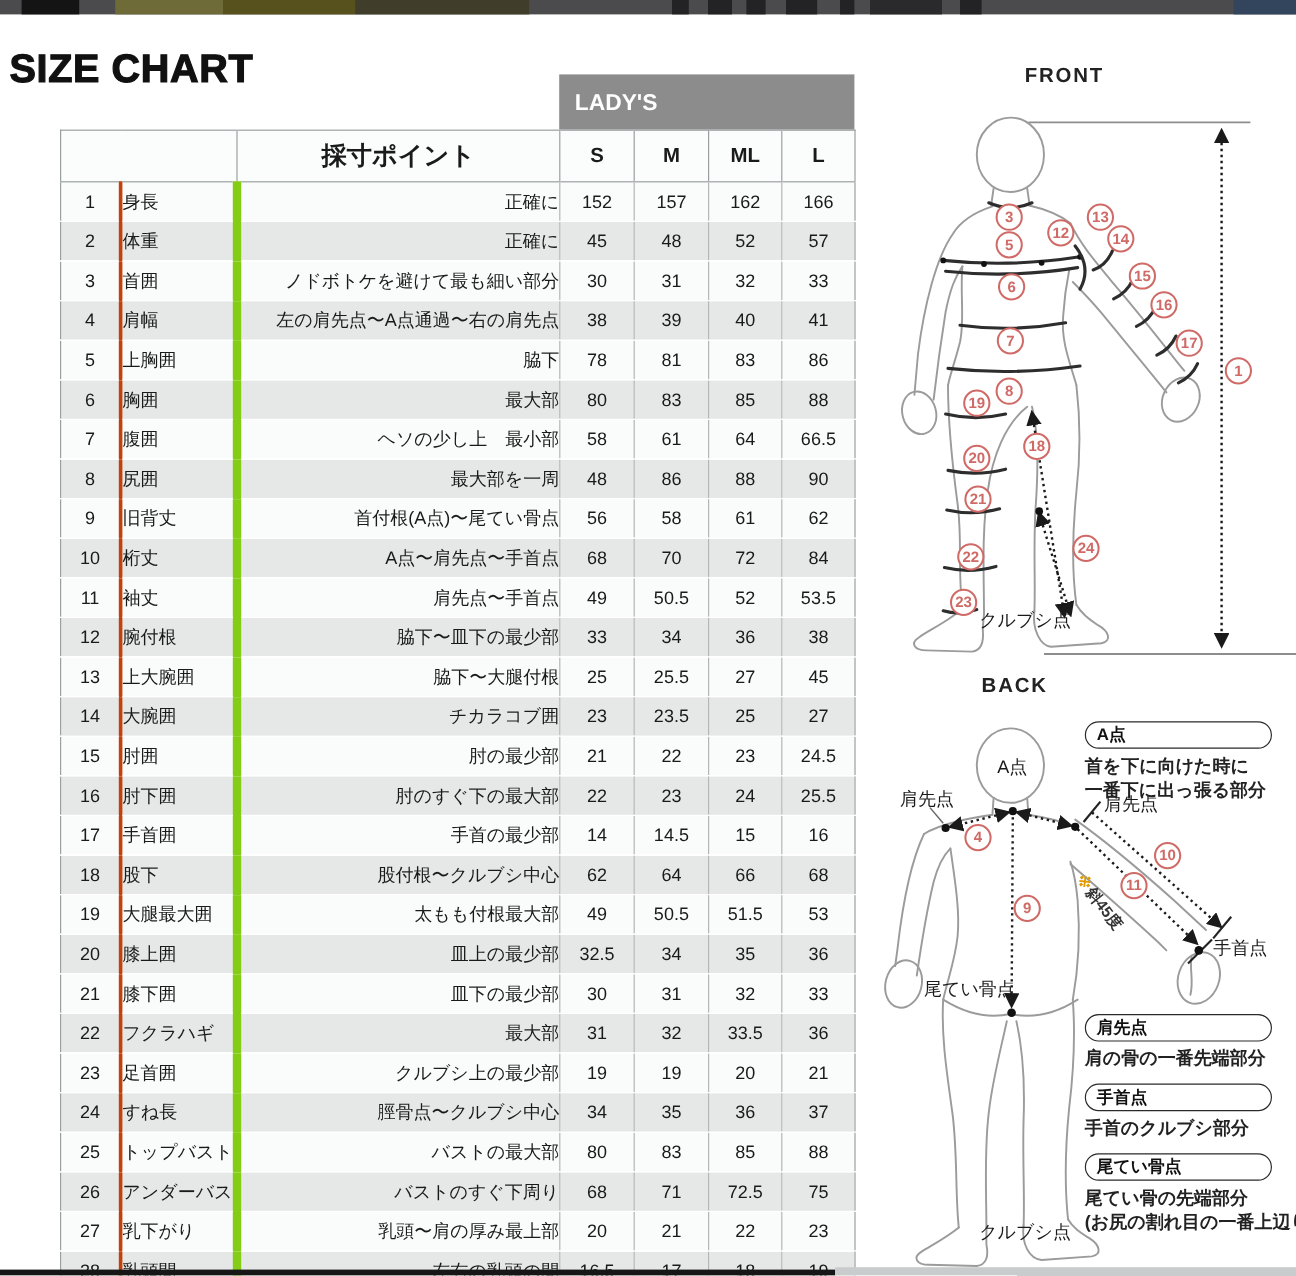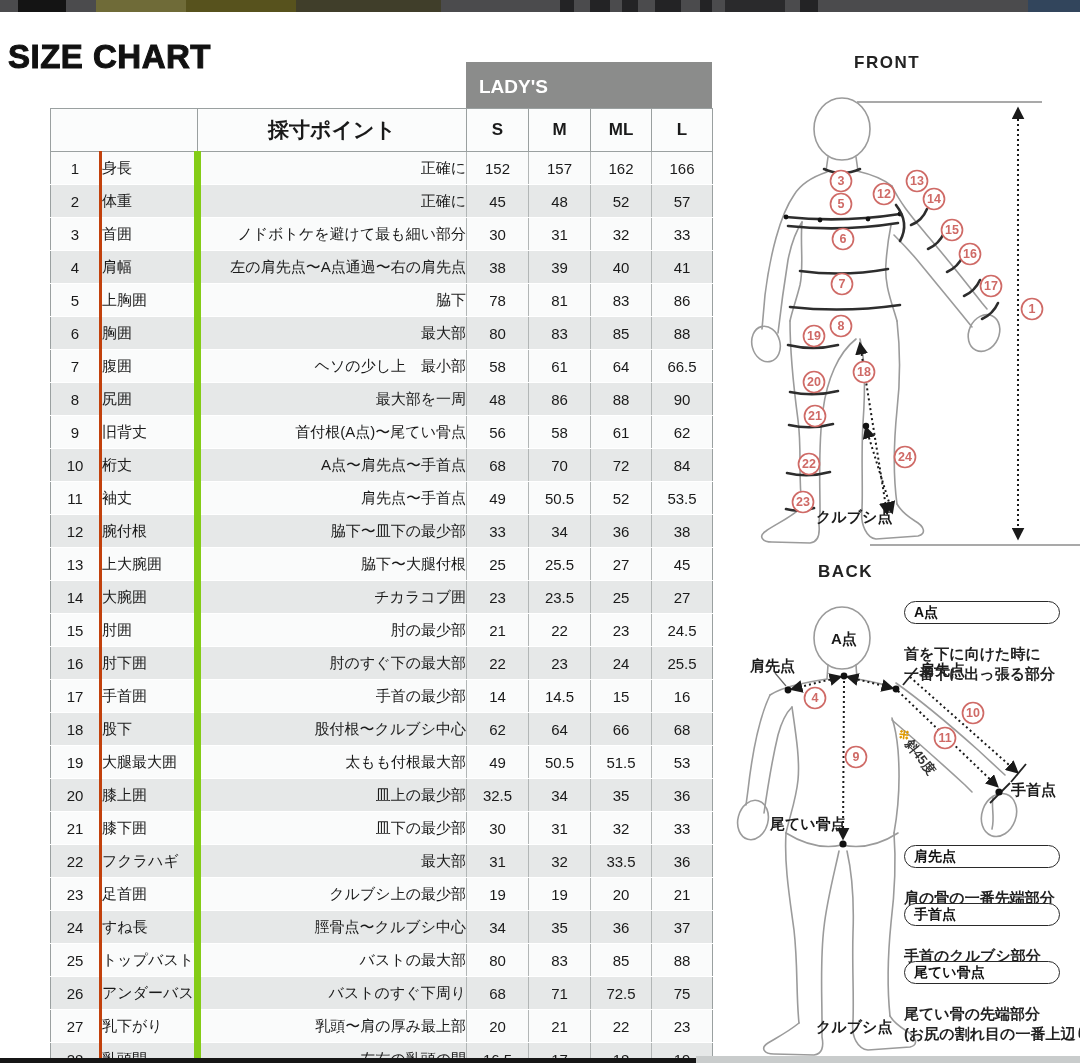--- a/index.html
+++ b/index.html
@@ -29,26 +29,26 @@
   tr.r{height:33px;}
   tr.r:nth-child(odd) td{background:#e6e8e8;}
   tr.r:nth-child(even) td{background:#fafbfb;}
   tr.r td{border-bottom:1px solid #fff;font-size:15px;}
   td.c-no{text-align:center;font-size:14px;}
   td.c-name{border-left:3px solid #c2410c;padding-left:8px;font-size:14px;}
   td.c-desc{border-left:7px solid #84cc16;padding-left:10px;text-align:right;}
   td.c-v{border-left:1px solid #b2b6b6;text-align:center;}
   
   .diagram-title{position:absolute;font-size:17px;font-weight:bold;letter-spacing:1.5px;color:#222;}
-  .pt-label{position:absolute;font-size:15px;font-weight:700;color:#1a1a1a;white-space:nowrap;}
+  .pt-label{position:absolute;font-size:15px;font-weight:400;color:#1a1a1a;white-space:nowrap;}
   
   .legend-box{position:absolute;left:904px;width:156px;}
   .legend-pill{border:1.5px solid #2a2a2a;border-radius:12px;height:21px;line-height:21px;
       padding:0 9px;font-size:14px;font-weight:bold;background:#fff;color:#111;}
-  .legend-desc{font-size:15px;line-height:20px;margin-top:20px;font-weight:600;color:#222;white-space:nowrap;}
+  .legend-desc{font-size:15px;line-height:20px;margin-top:5px;font-weight:600;color:#222;white-space:nowrap;}
   
   svg{position:absolute;overflow:visible;}
   .bd{stroke:#9b9b9b;stroke-width:1.6;fill:none;stroke-linejoin:round;stroke-linecap:round;}
   .band{stroke:#2d2d2d;stroke-width:2.6;fill:none;stroke-linecap:round;}
   .thin{stroke:#8d8d8d;stroke-width:1.5;fill:none;}
   .dl{stroke:#1a1a1a;stroke-width:2;stroke-dasharray:2 3;fill:none;}
   .tick{stroke:#222;stroke-width:1.8;fill:none;}
   .dot{fill:#111;}
   .mk circle{fill:#fff;stroke:#cf6a66;stroke-width:1.7;}
   .mk text{fill:#cf6a66;font-size:12.5px;font-weight:bold;text-anchor:middle;

